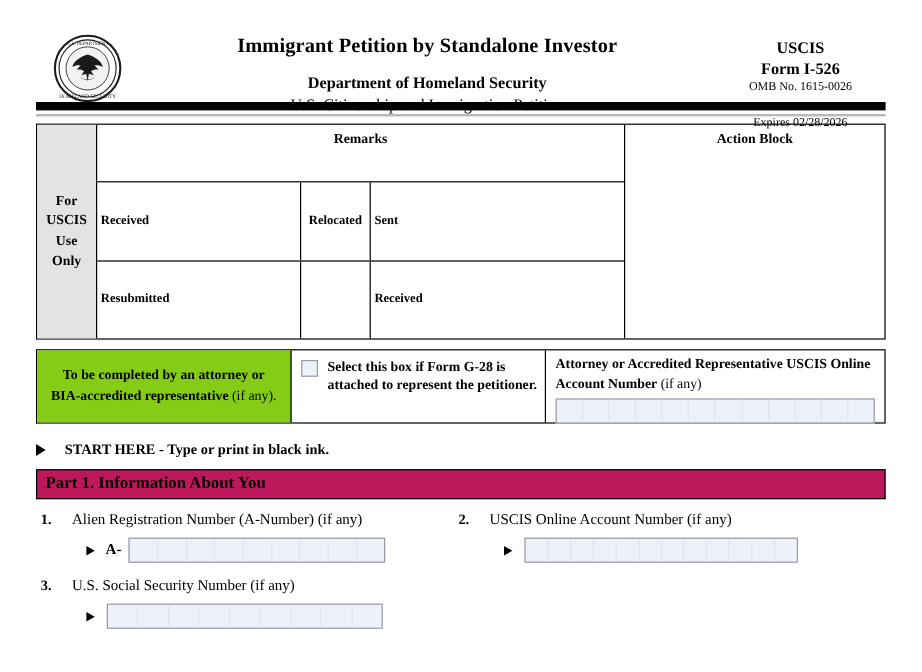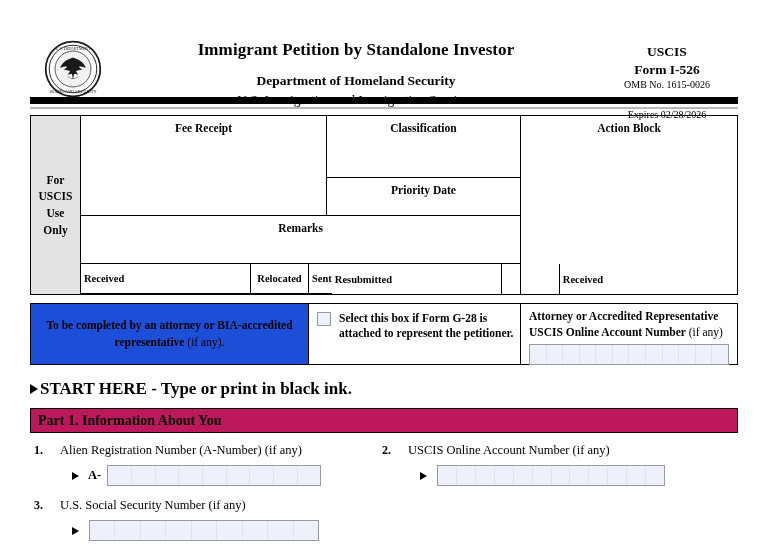--- a/index.html
+++ b/index.html
@@ -6,21 +6,21 @@
   html, body { margin: 0; padding: 0; }
   body {
     width: 768px;
     height: 560px;
     background: #ffffff;
     font-family: "Liberation Serif", "DejaVu Serif", serif;
     color: #000000;
     overflow: hidden;
   }
 
-  .page { position: relative; width: 768px; height: 560px; padding: 12px 30px; }
+  .page { position: relative; width: 768px; height: 560px; padding: 0 30px; }
 
   
   .header { display: flex; align-items: flex-start; padding-top: 22px; height: 82px; }
   .seal-wrap { width: 86px; display: flex; justify-content: center; padding-top: 6px; }
   .seal { width: 58px; height: 58px; }
   .title-block { flex: 1; text-align: center; padding-top: 6px; }
   .form-title { font-size: 17px; font-weight: bold; letter-spacing: .1px; }
   .dept { font-size: 13.5px; font-weight: bold; margin-top: 13px; }
   .agency { font-size: 13.5px; margin-top: 3px; }
   .omb-block { width: 142px; text-align: center; padding-top: 10px; }
@@ -48,41 +48,41 @@
   }
   .use-only-text { font-size: 11.5px; font-weight: bold; line-height: 1.45; text-align: center; }
   .mid-col { width: 440px; border-right: 1.6px solid #000; display: flex; flex-direction: column; }
   .mid-top { display: flex; height: 100px; border-bottom: 1.2px solid #000; }
   .fee-cell { width: 246px; border-right: 1.2px solid #000; }
   .class-cell { flex: 1; display: flex; flex-direction: column; }
   .class-top { height: 62px; border-bottom: 1.2px solid #000; }
   .class-bot { flex: 1; }
   .cell-label { font-size: 11.5px; font-weight: bold; text-align: center; padding-top: 6px; }
   .remarks-cell { height: 48px; border-bottom: 1.2px solid #000; }
-  .bottom-rows { flex: 1; display: flex; flex-direction: row; }
+  .bottom-rows { flex: 1; display: flex; flex-direction: column; }
   .brow { flex: 1; display: flex; }
   .brow:first-child { border-bottom: 1.2px solid #000; }
   .bcell { border-right: 1.2px solid #000; display: flex; align-items: center; }
   .bcell span { font-size: 10.5px; font-weight: bold; padding-left: 3px; }
   .bc-received { width: 170px; }
   .bc-relocated { width: 58px; justify-content: center; }
   .bc-relocated span { padding-left: 0; }
   .bc-sent { flex: 1; border-right: none; }
   .action-col { flex: 1; }
 
   
   .attorney-box {
     margin-top: 8px;
     border: 1.6px solid #000;
     display: flex;
     height: 62px;
   }
   .att-left {
-    width: 278px;
-    background: #1d4ed8;
+    width: 212px;
+    background: #84cc16;
     border-right: 1.4px solid #000;
     display: flex; align-items: center; justify-content: flex-start;
     padding: 0 8px;
   }
   .att-left-text { font-size: 11.5px; font-weight: bold; text-align: center; line-height: 1.45; }
   .att-left-text .reg { font-weight: normal; }
   .att-mid {
     width: 212px;
     border-right: 1.4px solid #000;
     display: flex; align-items: flex-start;
@@ -101,21 +101,21 @@
   .att-right-text .reg { font-weight: normal; }
 
   
   .cells { display: flex; border: 1.3px solid #9a9aa6; background: #eef1fa; height: 21px; }
   .cells i { flex: 1; border-right: 1px solid #dfe3f0; display: block; }
   .cells i:last-child { border-right: none; }
 
   
   .start-here { margin-top: 14px; display: flex; align-items: center; }
   .tri { width: 0; height: 0; border-left: 8px solid #000; border-top: 5px solid transparent; border-bottom: 5px solid transparent; flex: 0 0 auto; }
-  .start-text { font-size: 17px; font-weight: bold; margin-left: 2px; }
+  .start-text { font-size: 12px; font-weight: bold; margin-left: 16px; }
 
   
   .part-band {
     margin-top: 9px;
     background: #be185d;
     border: 1.5px solid #000;
     height: 25px;
     display: flex; align-items: center;
     padding-left: 7px;
   }
@@ -159,21 +159,21 @@
         <circle cx="50" cy="41" r="4" fill="#1a1a1a"></circle>
         <path d="M38 62 Q50 72 62 62 Q50 70 38 62 Z" fill="#1a1a1a"></path>
         <text x="50" y="17" font-size="7" font-family="Liberation Serif, serif" text-anchor="middle" fill="#1a1a1a">U.S. DEPARTMENT</text>
         <text x="50" y="92" font-size="7.5" font-family="Liberation Serif, serif" text-anchor="middle" fill="#1a1a1a">HOMELAND SECURITY</text>
       </svg>
     </div>
 
     <div class="title-block">
       <div class="form-title">Immigrant Petition by Standalone Investor</div>
       <div class="dept">Department of Homeland Security</div>
-      <div class="agency">U.S. Immigration and Immigration Services</div>
+      <div class="agency">U.S. Citizenship and Immigration Petition</div>
     </div>
 
     <div class="omb-block">
       <div class="omb-uscis">USCIS</div>
       <div class="omb-form">Form I-526</div>
       <div class="omb-no">OMB No. 1615-0026</div>
       <div class="omb-exp">Expires 02/28/2026</div>
     </div>
   </div>
 
@@ -185,33 +185,20 @@
     <div class="use-only-col">
       <div class="use-only-text">
         <div>For</div>
         <div>USCIS</div>
         <div>Use</div>
         <div>Only</div>
       </div>
     </div>
 
     <div class="mid-col">
-      <div class="mid-top">
-        <div class="fee-cell">
-          <div class="cell-label">Fee Receipt</div>
-        </div>
-        <div class="class-cell">
-          <div class="class-top">
-            <div class="cell-label">Classification</div>
-          </div>
-          <div class="class-bot">
-            <div class="cell-label">Priority Date</div>
-          </div>
-        </div>
-      </div>
 
       <div class="remarks-cell">
         <div class="cell-label">Remarks</div>
       </div>
 
       <div class="bottom-rows">
         <div class="brow">
           <div class="bcell bc-received">
             <span>Received</span>
           </div>

